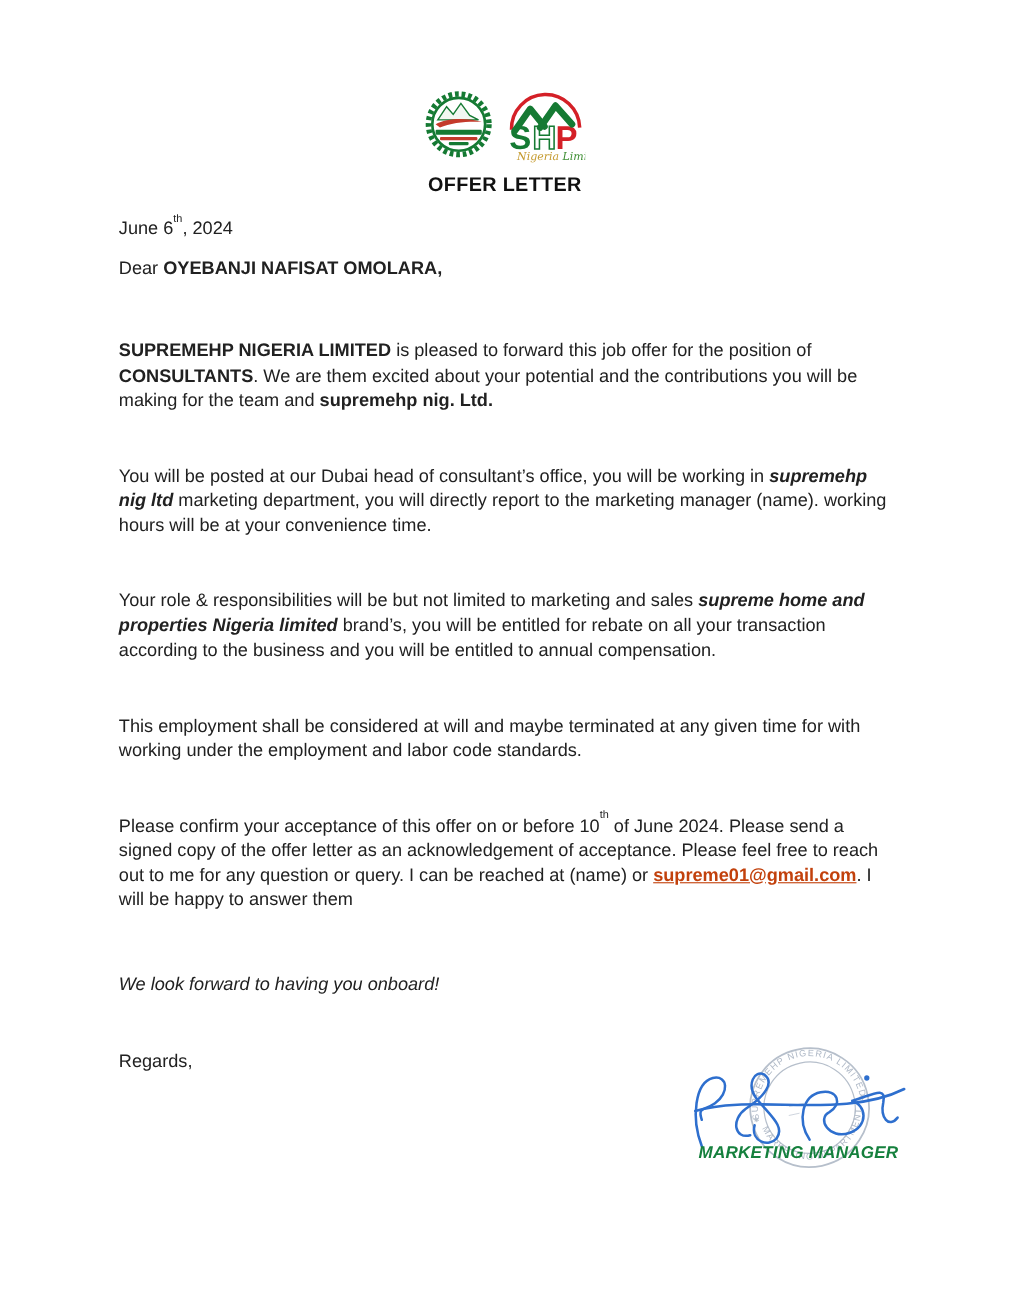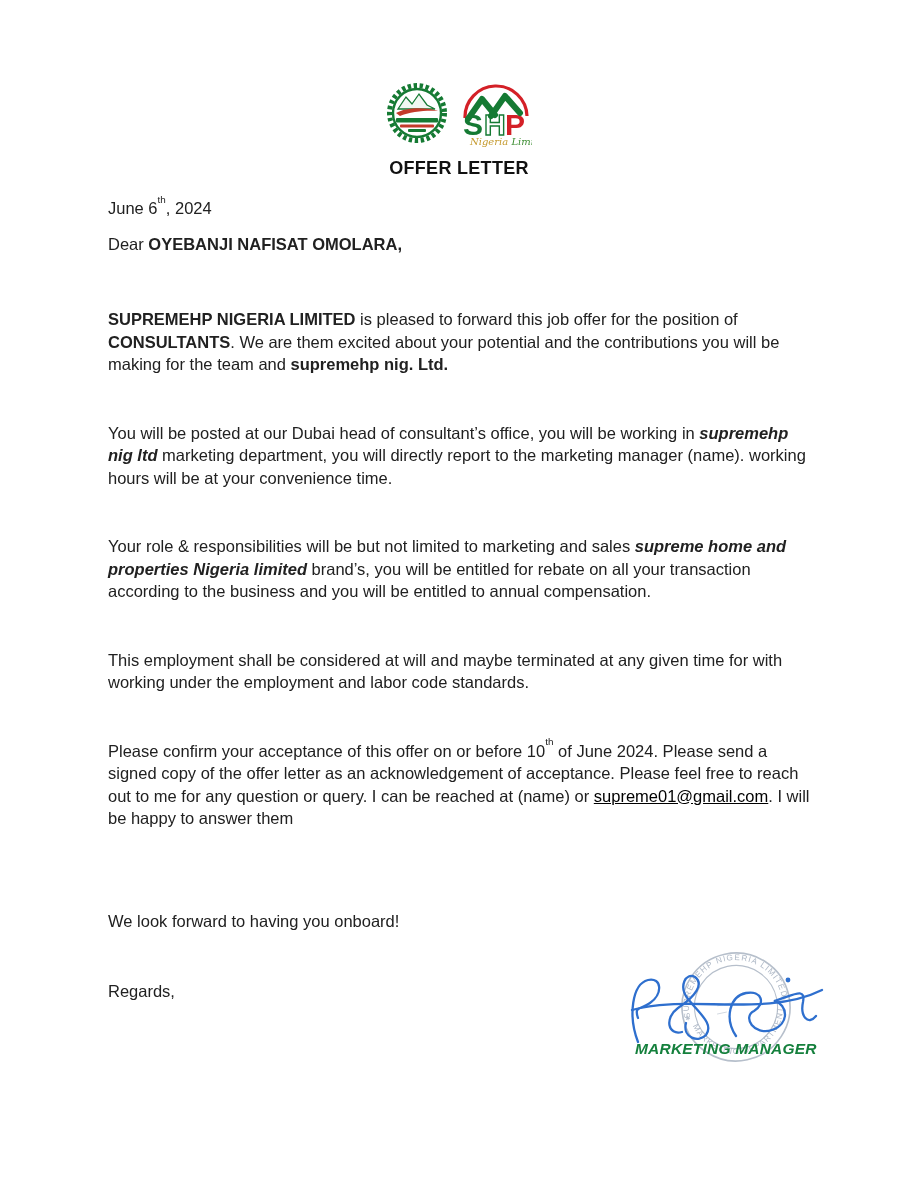--- a/index.html
+++ b/index.html
@@ -20,27 +20,27 @@
   .logo{display:block;}
 
   .title{
     text-align:center;font-size:18px;font-weight:bold;
     margin:6px 0 0;letter-spacing:.3px;color:#111;line-height:28px;
   }
   .date-line{margin-top:15px;}
   .salutation{margin-top:13px;}
   p.para{margin:46px 0 0;}
   p.para.first{margin-top:53px;}
-  .closing{margin-top:80px;}
+  .closing{margin-top:54px;font-style:italic;}
   .regards{margin-top:48px;}
 
   sup{font-size:60%;line-height:0;position:relative;top:-5px;}
   .b{font-weight:bold;}
   .i{font-style:italic;}
-  a.link{color:#000000;font-weight:normal;text-decoration:underline;cursor:pointer;}
+  a.link{color:#c2410c;font-weight:bold;text-decoration:underline;cursor:pointer;}
 
   .sig-block{position:absolute;left:616px;top:944px;width:220px;height:136px;}
   .sig-svg{position:absolute;left:0;top:0;}
   .sig-role{
     position:absolute;left:19px;top:96px;width:200px;
     font-size:15.5px;font-weight:bold;font-style:italic;color:#15803d;
     letter-spacing:.2px;white-space:nowrap;
   }
   .stamp-text{font-family:"Liberation Sans",sans-serif;font-size:8.2px;letter-spacing:1.1px;fill:#aeb8c6;}
   .script-text{font-family:"DejaVu Serif",serif;font-style:italic;}

